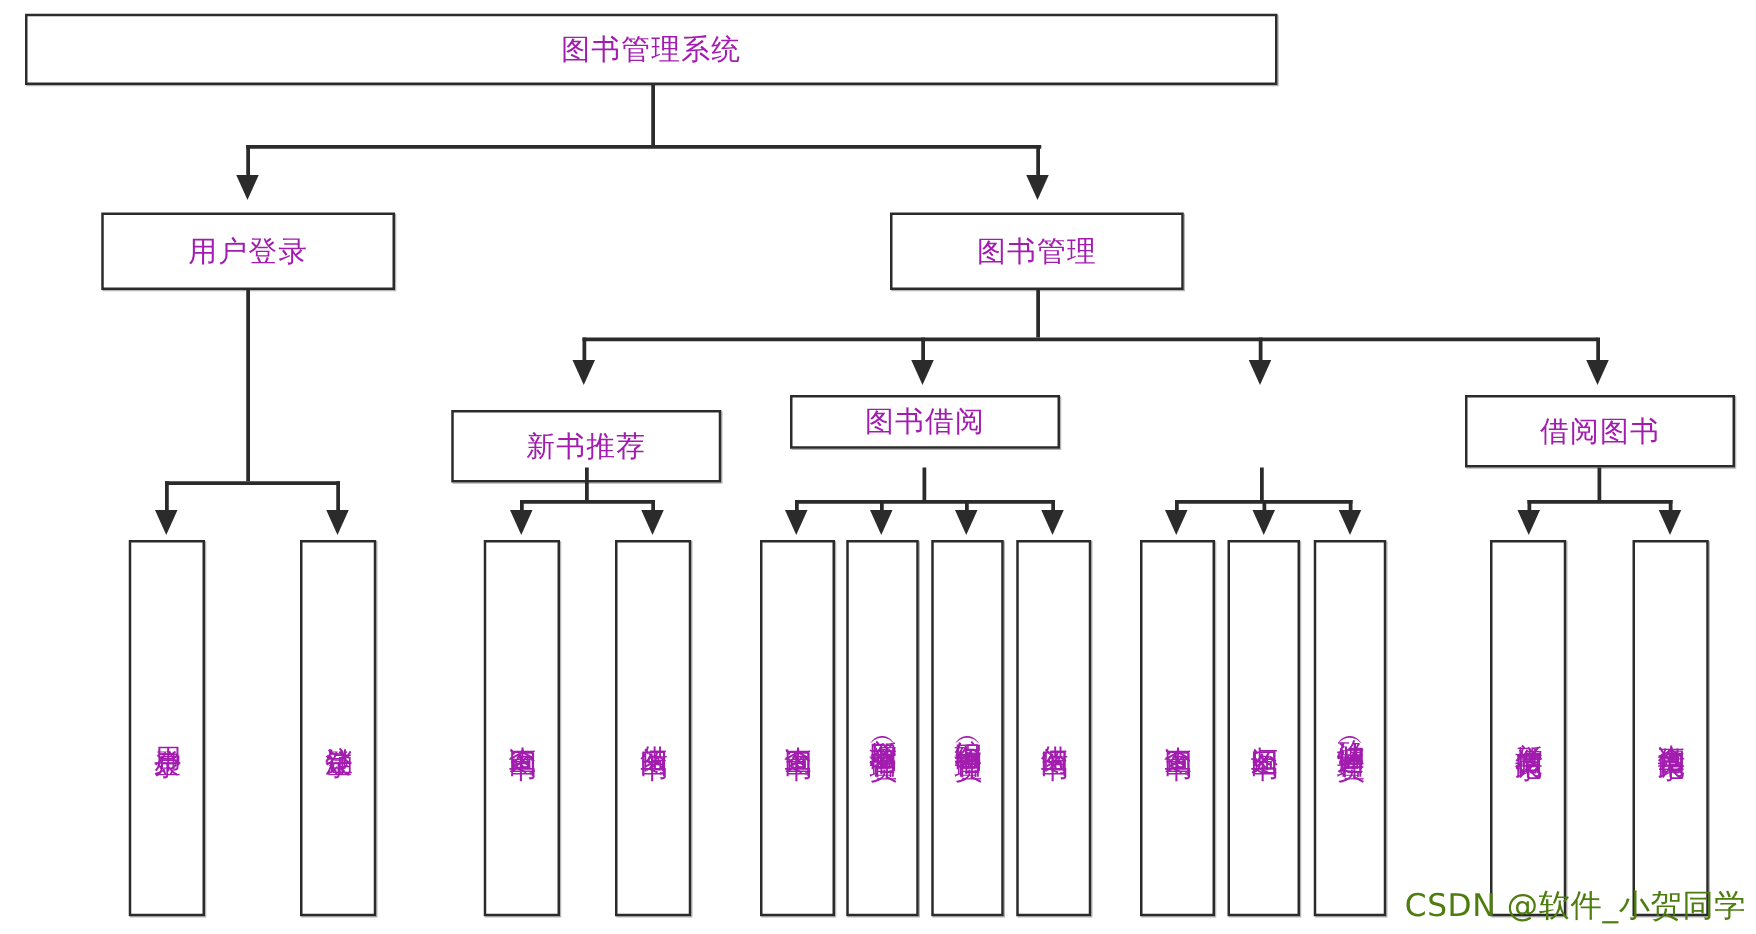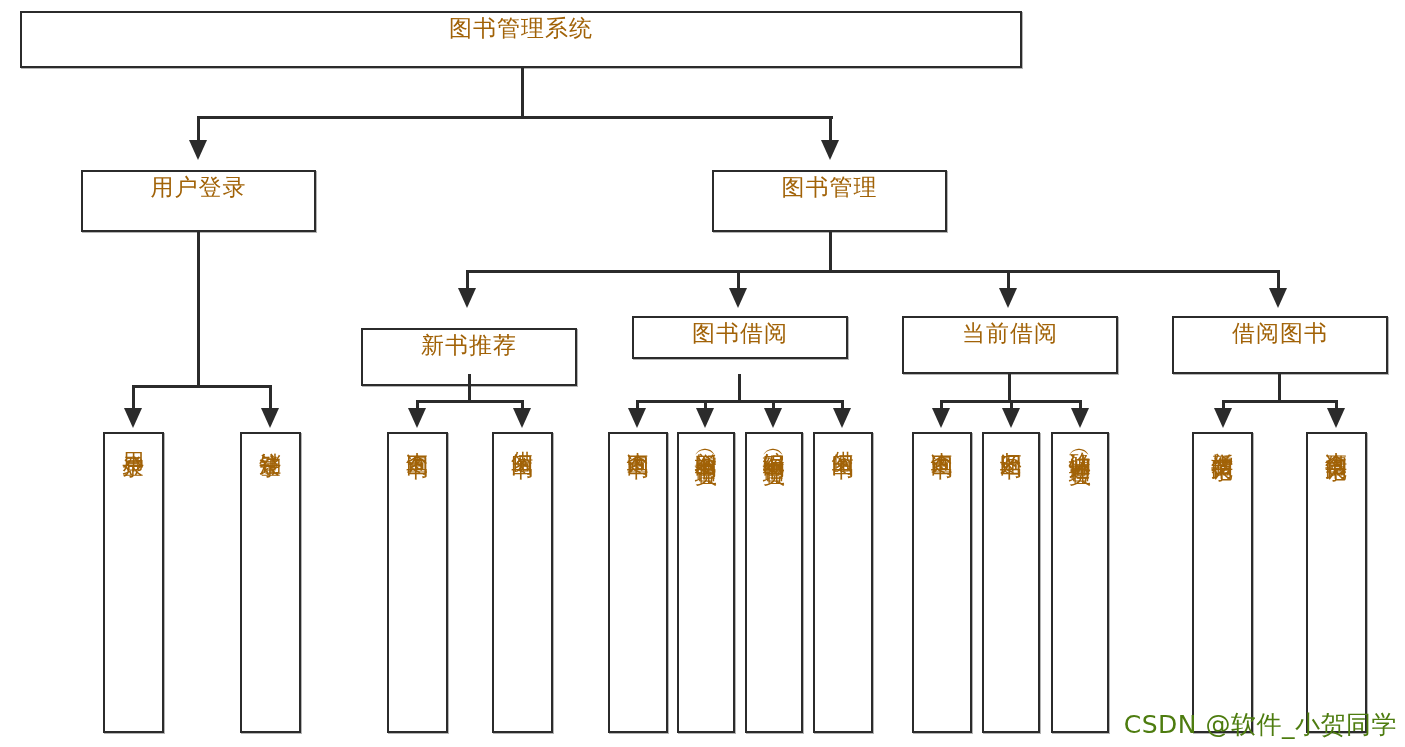--- a/index.html
+++ b/index.html
@@ -16,23 +16,23 @@
     height: 747px;
     background: #ffffff;
     overflow: hidden;
   }
   .node {
     position: absolute;
     box-sizing: border-box;
     border: 2.5px solid #2b2b2b;
     background: #ffffff;
     display: flex;
-    align-items: flex-start;
+    align-items: center;
     justify-content: center;
-    color: #a16207;
+    color: #a21caf;
     box-shadow: 1px 1px 0 rgba(120,120,120,0.55);
   }
   .node.h {
     font-size: 23px;
     letter-spacing: 1px;
   }
   .node.v {
     font-size: 22px;
     letter-spacing: 2px;
   }
@@ -106,23 +106,20 @@
   <div class="arrow" style="left:999px; top:288px;"></div>
   <div class="link vseg" style="left:1277px; top:270px; width:3px; height:20px;"></div>
   <div class="arrow" style="left:1269px; top:288px;"></div>
 
   <div class="node h" style="left:361px; top:328px; width:216px; height:58px;">
     <span>新书推荐</span>
   </div>
   <div class="node h" style="left:632px; top:316px; width:216px; height:43px;">
     <span>图书借阅</span>
   </div>
-  <div class="node h" style="left:902px; top:316px; width:216px; height:58px;">
-    <span>当前借阅</span>
-  </div>
   <div class="node h" style="left:1172px; top:316px; width:216px; height:58px;">
     <span>借阅图书</span>
   </div>
 
   <div class="link vseg" style="left:468px; top:374px; width:3px; height:26px;"></div>
   <div class="link hseg" style="left:416px; top:400px; width:108px; height:3px;"></div>
   <div class="link vseg" style="left:416px; top:400px; width:3px; height:12px;"></div>
   <div class="arrow" style="left:408px; top:408px;"></div>
   <div class="link vseg" style="left:521px; top:400px; width:3px; height:12px;"></div>
   <div class="arrow" style="left:513px; top:408px;"></div>

